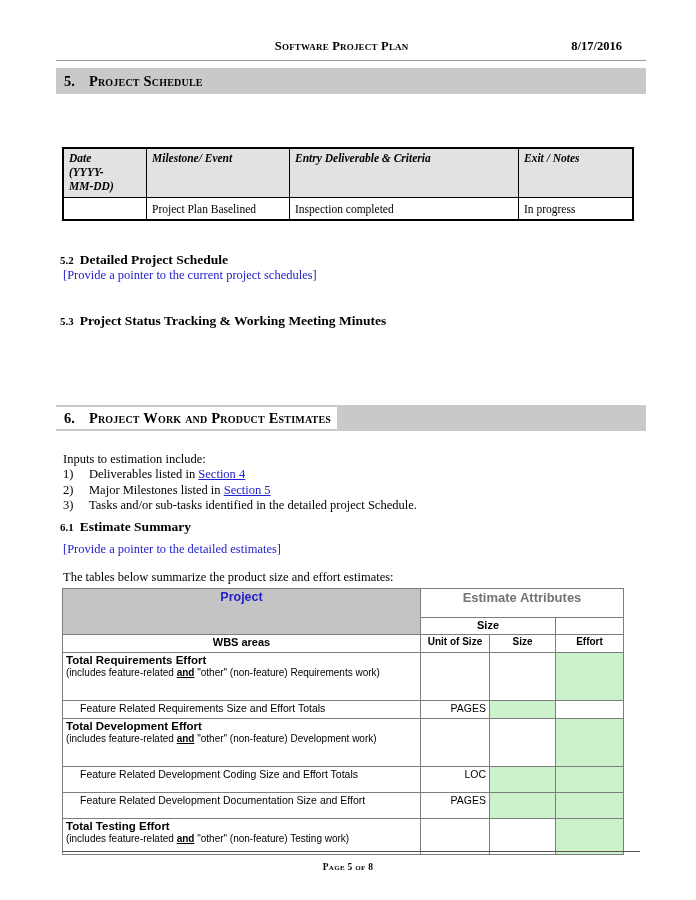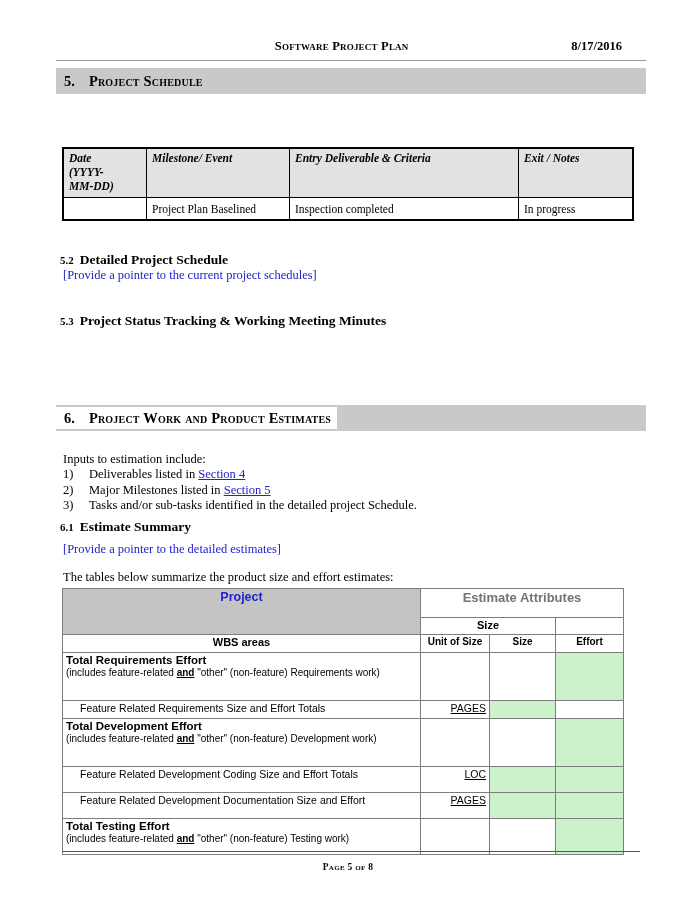--- a/index.html
+++ b/index.html
@@ -235,21 +235,20 @@
     padding-left: 14px;
   }
   .row-sub .rowlabel.wrap {
     padding-left: 14px;
   }
   .green { background: #ccf2cc; }
   .unitval {
     text-align: right;
     vertical-align: bottom;
     font-size: 10.5px;
-    text-decoration: underline;
   }
   u { text-decoration: underline; }
 
   
   .footer-rule {
     position: absolute;
     bottom: 48px;
     left: 62px;
     right: 56px;
     border-top: 1px solid #555555;

